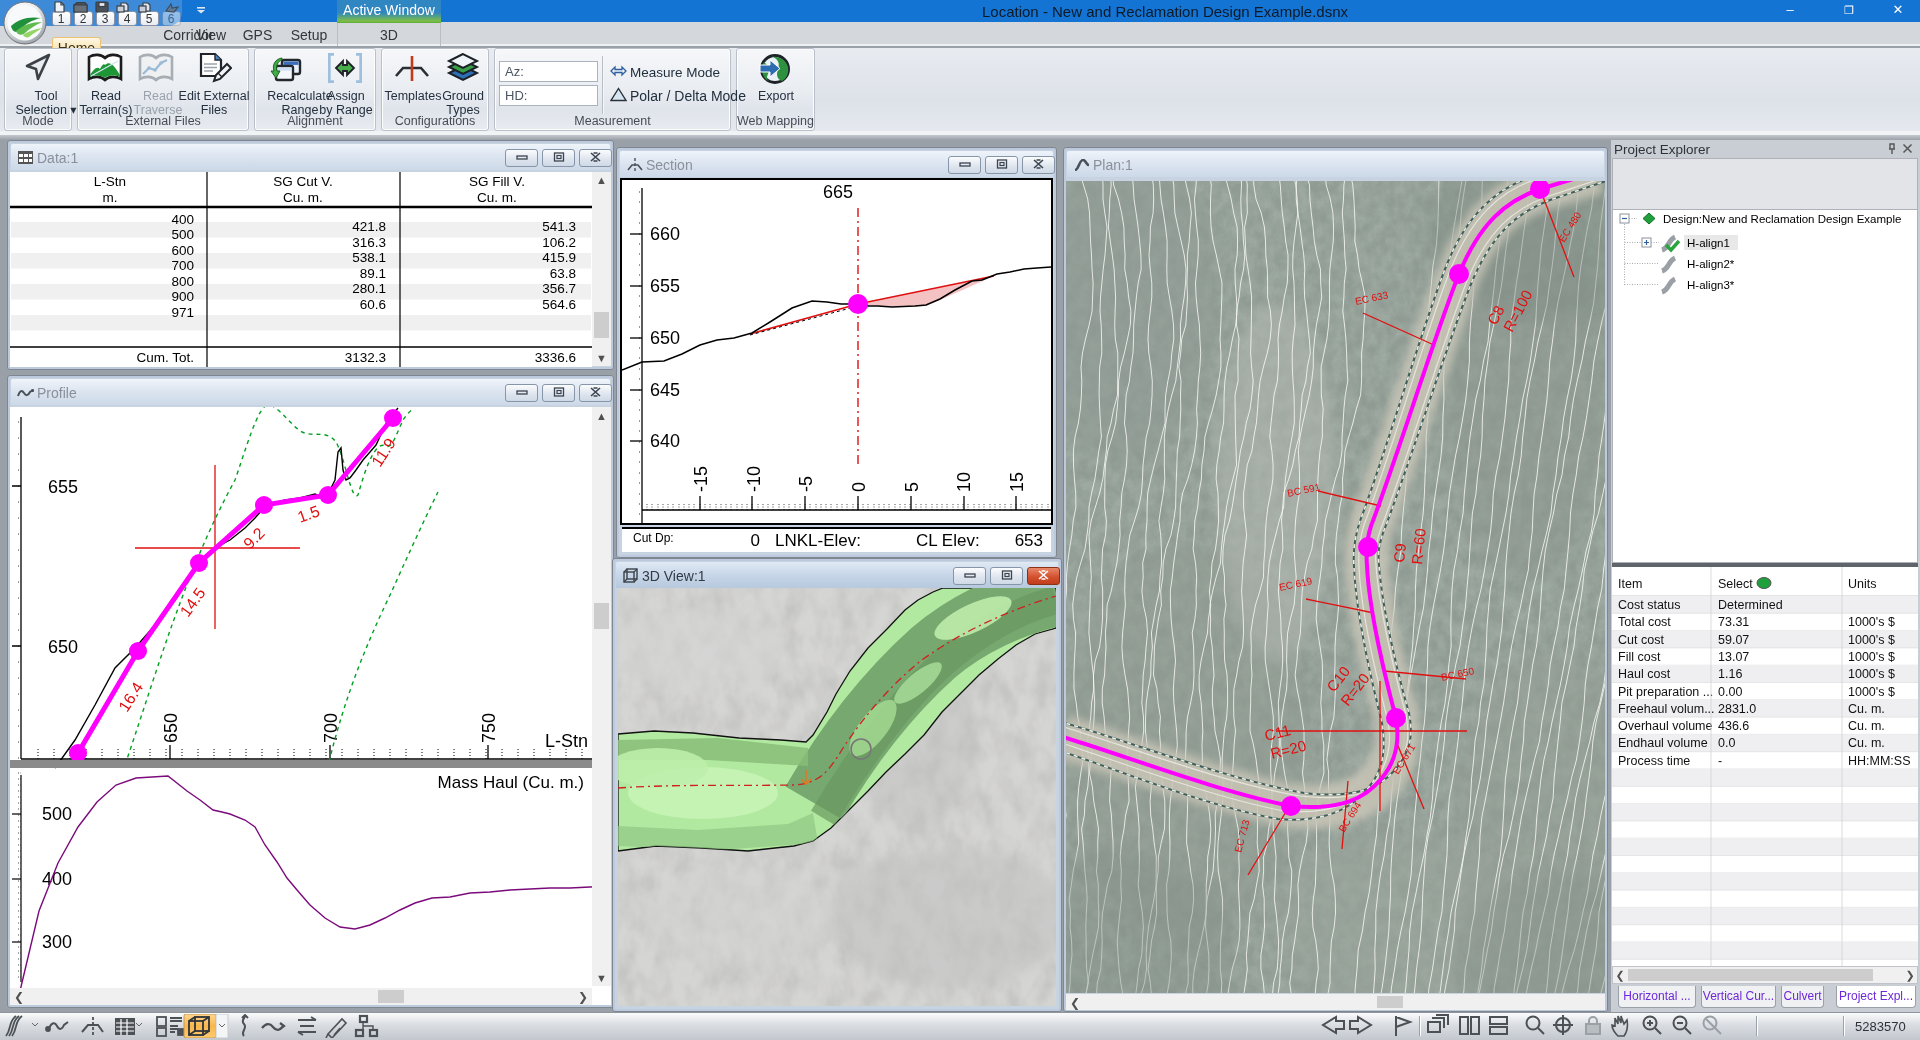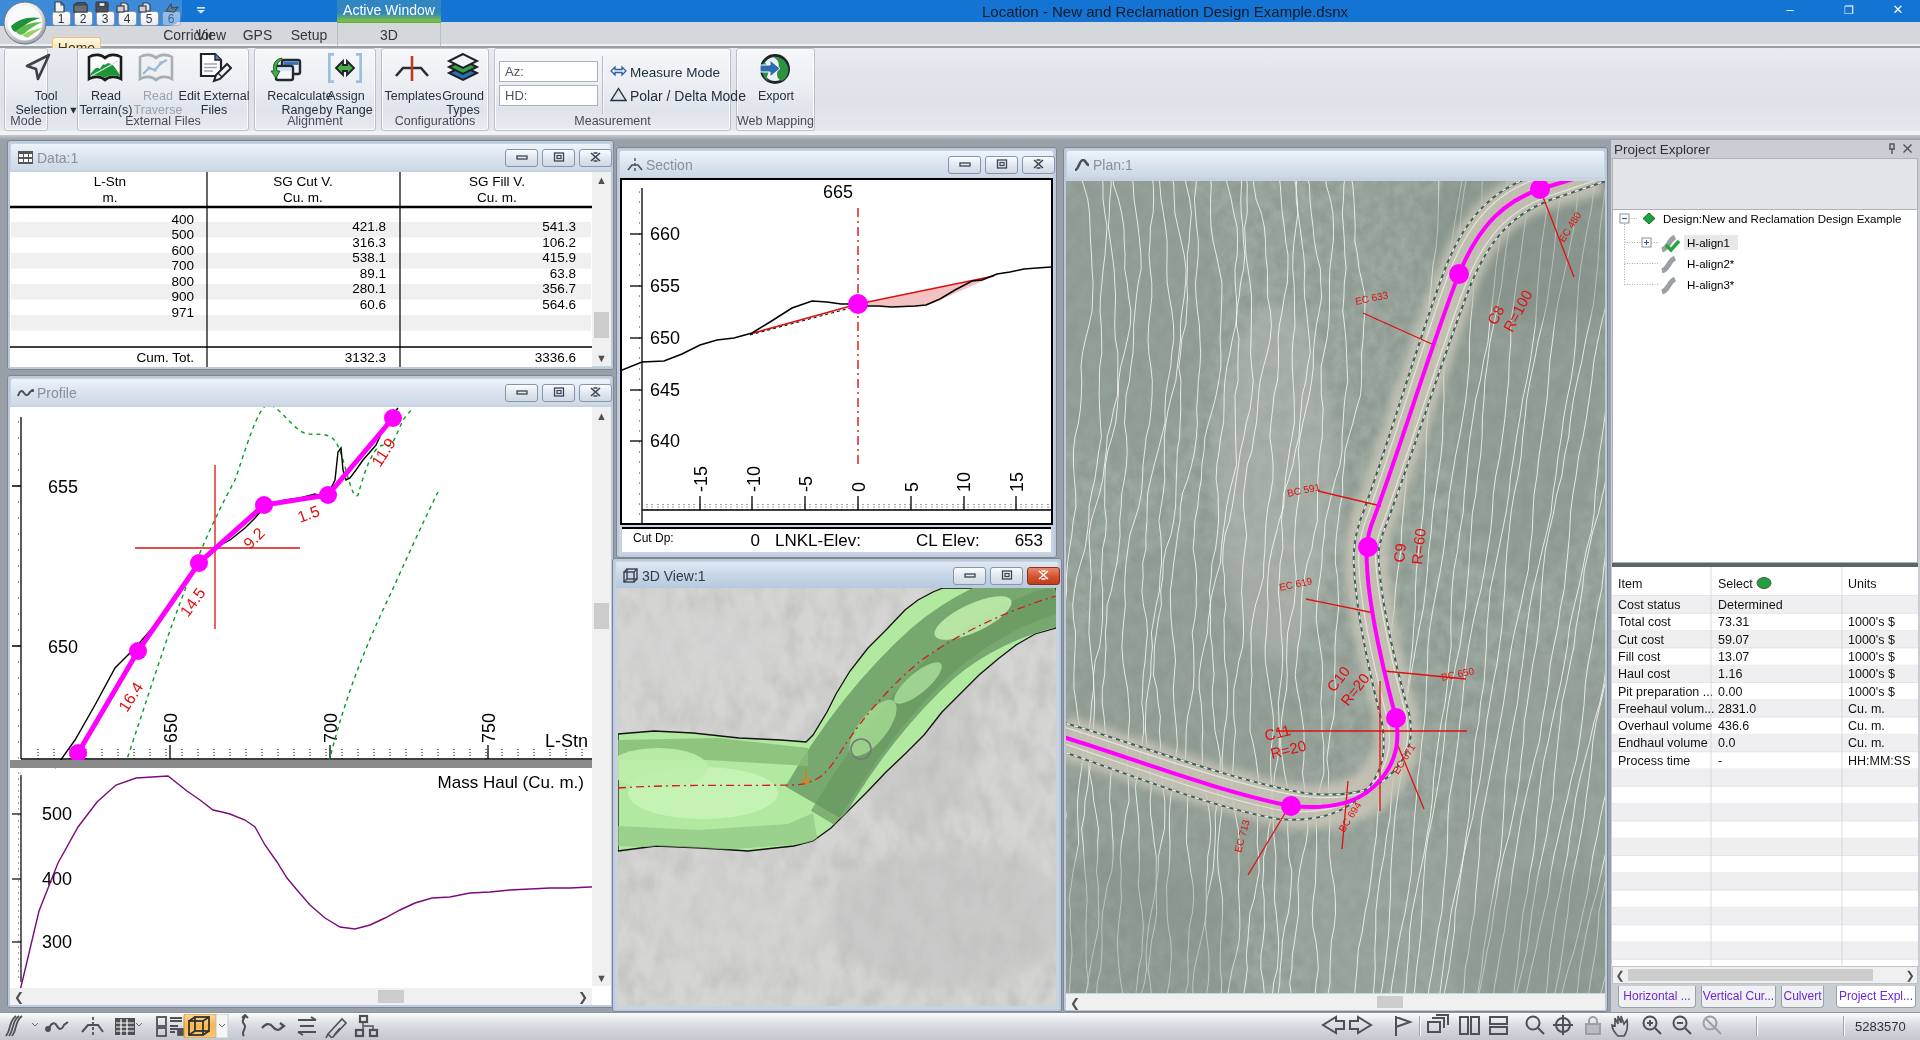--- a/index.html
+++ b/index.html
@@ -103,21 +103,21 @@
     </defs>
 <circle cx="22" cy="22" r="21" fill="url(#lg1)" stroke="#6f757c" stroke-width="1"></circle>
 <circle cx="22" cy="22" r="17.5" fill="#f7f9fa"></circle>
 <path d="M8,25 C15,18 26,15 38,17 C29,19 22,23 17,29 C13,33 9,30 8,25 z" fill="#20913a"></path>
 <path d="M13,30 C20,24 29,21 39,21 C31,25 26,28 21,33 C17,35 14,33 13,30 z" fill="#5fba4e"></path>
 <path d="M20,34 C26,30 32,28 39,27 C33,31 29,33 26,36 C24,37 21,36 20,34 z" fill="#93d464"></path>
 </svg>
 <div id="ribbon" class="abs"></div>
 <div id="ribbonedge" class="abs"></div>
 <div class="abs" style="left:0;top:131px;width:1920px;height:4px;background:#f2f3f5;"></div>
-<div class="rgroup abs" style="left:4px;width:44px;">
+<div class="rgroup abs" style="left:4px;width:68px;">
     <div class="rglabel">Mode</div>
   </div>
 <div class="rgroup abs" style="left:77px;width:172px;">
     <div class="rglabel">External Files</div>
   </div>
 <div class="rgroup abs" style="left:254px;width:122px;">
     <div class="rglabel">Alignment</div>
   </div>
 <div class="rgroup abs" style="left:381px;width:108px;">
     <div class="rglabel">Configurations</div>

